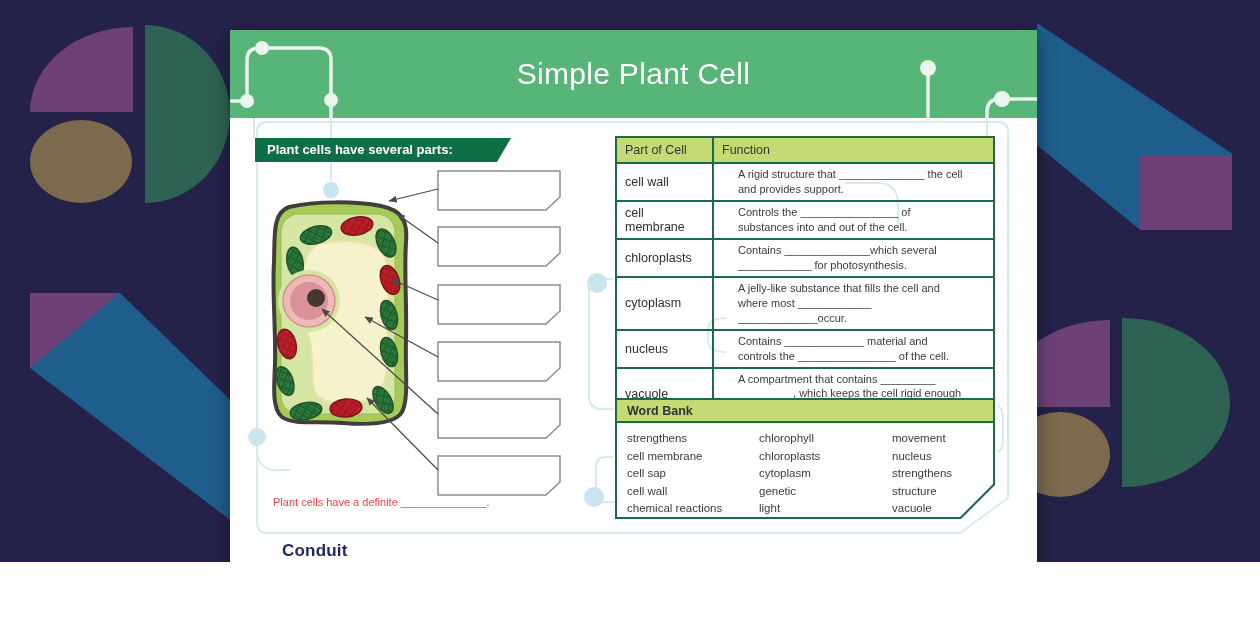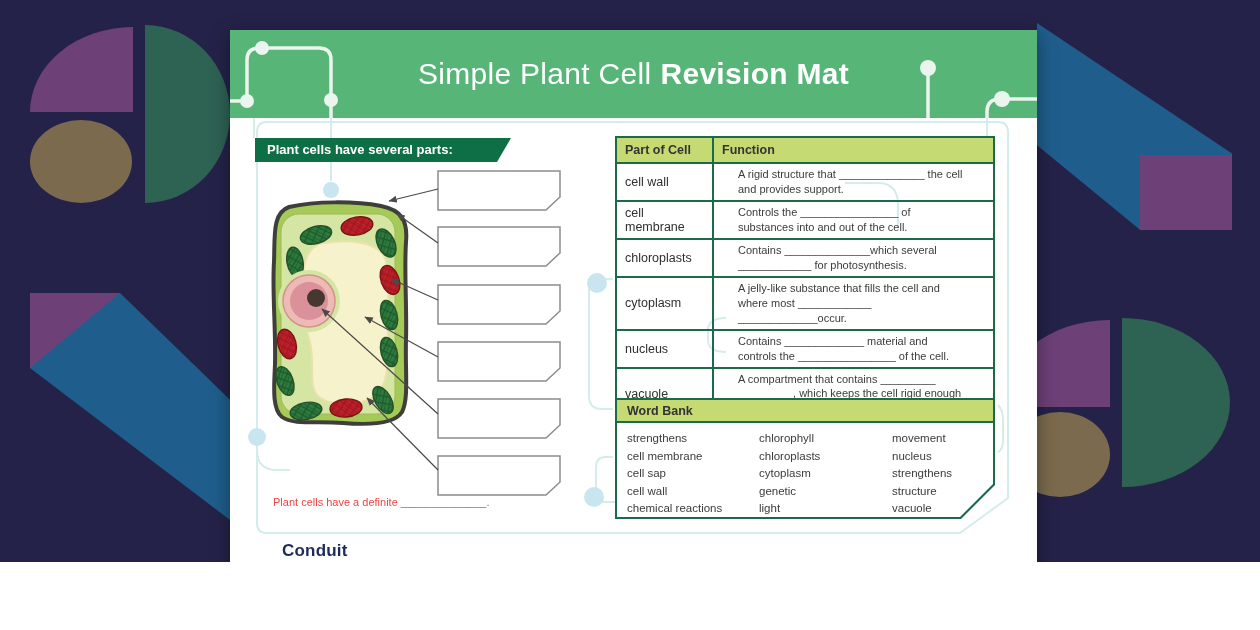--- a/index.html
+++ b/index.html
@@ -17,21 +17,21 @@
   .circuit{position:absolute;left:0;top:0;pointer-events:none;}
   .content{position:absolute;left:0;top:0;width:807px;height:572px;z-index:3;}
   .section-banner{position:absolute;left:25px;top:108px;width:256px;height:24px;background:#0e6f46;
         color:#fff;font-size:13px;font-weight:700;line-height:24px;padding-left:12px;box-sizing:border-box;
         clip-path:polygon(0 0,100% 0,calc(100% - 14px) 100%,0 100%);}
   .cell-svg{position:absolute;left:25px;top:130px;}
   .footer-sentence{position:absolute;left:43px;top:466px;font-size:11px;color:#ef4444;}
   
   .parts-table{position:absolute;left:385px;top:106px;width:380px;border-collapse:collapse;table-layout:fixed;}
   .parts-table th,.parts-table td{border:2px solid #1b6b4b;box-sizing:border-box;}
-  .parts-table th{background:#c6da74;color:#333333;font-size:12.5px;font-weight:700;text-align:left;
+  .parts-table th{background:#c6da74;color:#333333;font-size:12.5px;font-weight:400;text-align:left;
         height:26px;padding:2px 8px;}
   .parts-table td{background:transparent;vertical-align:middle;}
   .parts-table td.part{width:97px;font-size:12.5px;color:#2f2f2f;padding:2px 8px;height:38px;}
   .parts-table td.func{font-size:11px;color:#3b3b3b;line-height:1.35;padding:3px 24px;}
   
   .wordbank-outer{position:absolute;left:385px;top:368px;width:380px;height:121px;background:#1b6b4b;
         clip-path:polygon(0 0,100% 0,100% calc(100% - 34px),calc(100% - 34px) 100%,0 100%);padding:2px;box-sizing:border-box;}
   .wordbank-inner{width:100%;height:100%;background:#ffffff;box-sizing:border-box;
         clip-path:polygon(0 0,100% 0,100% calc(100% - 33px),calc(100% - 33px) 100%,0 100%);}
   .wordbank-title{background:#c6da74;border-bottom:2px solid #1b6b4b;font-size:12.5px;font-weight:700;
@@ -95,21 +95,20 @@
         <g fill="#eaf5ee">
           <circle cx="17" cy="71" r="7"></circle>
           <circle cx="32" cy="18" r="7"></circle>
           <circle cx="101" cy="70" r="7"></circle>
           <circle cx="698" cy="38" r="8"></circle>
           <circle cx="772" cy="69" r="8"></circle>
         </g>
       </svg>
       <div class="card-title">
         <span class="reg">Simple Plant Cell</span>
-        <span class="bold">Revision Mat</span>
       </div>
     </div>
 
     <div class="content">
 
       <div class="section-banner">Plant cells have several parts:</div>
 
       <svg class="cell-svg" width="320" height="350" viewBox="0 0 320 350">
         <defs>
           <pattern id="gp" width="7" height="7" patternUnits="userSpaceOnUse" patternTransform="rotate(40)">

